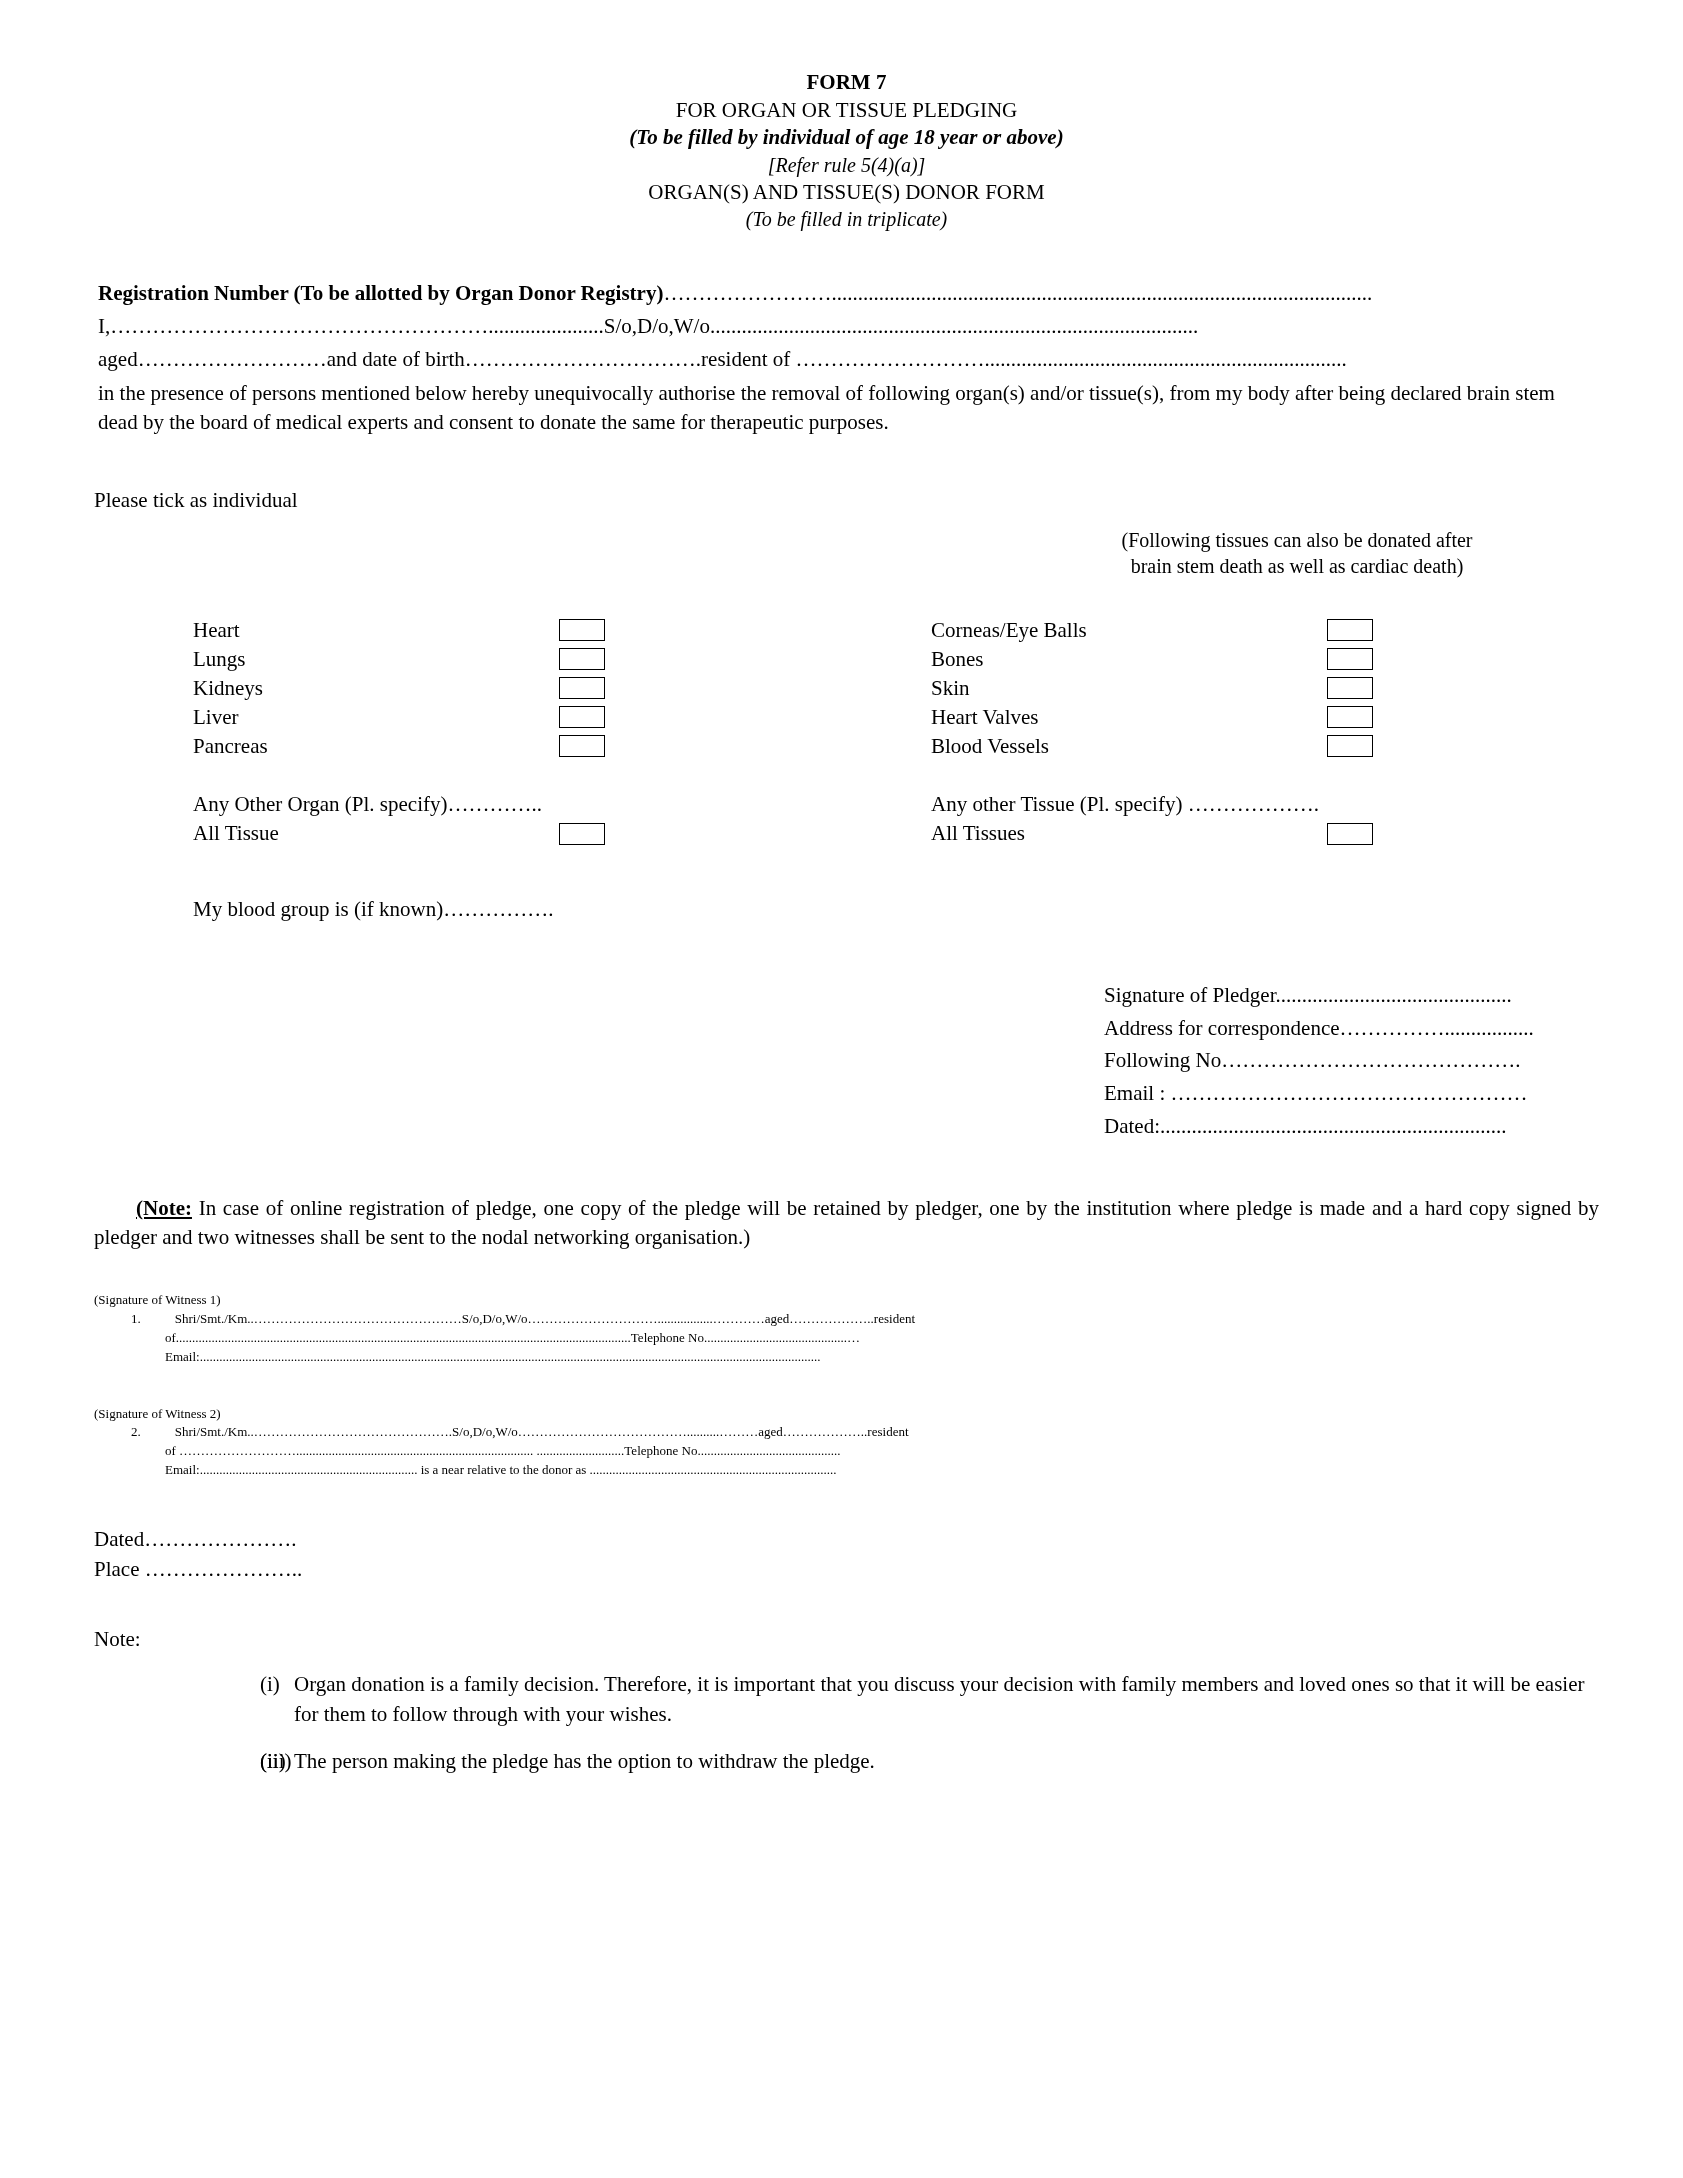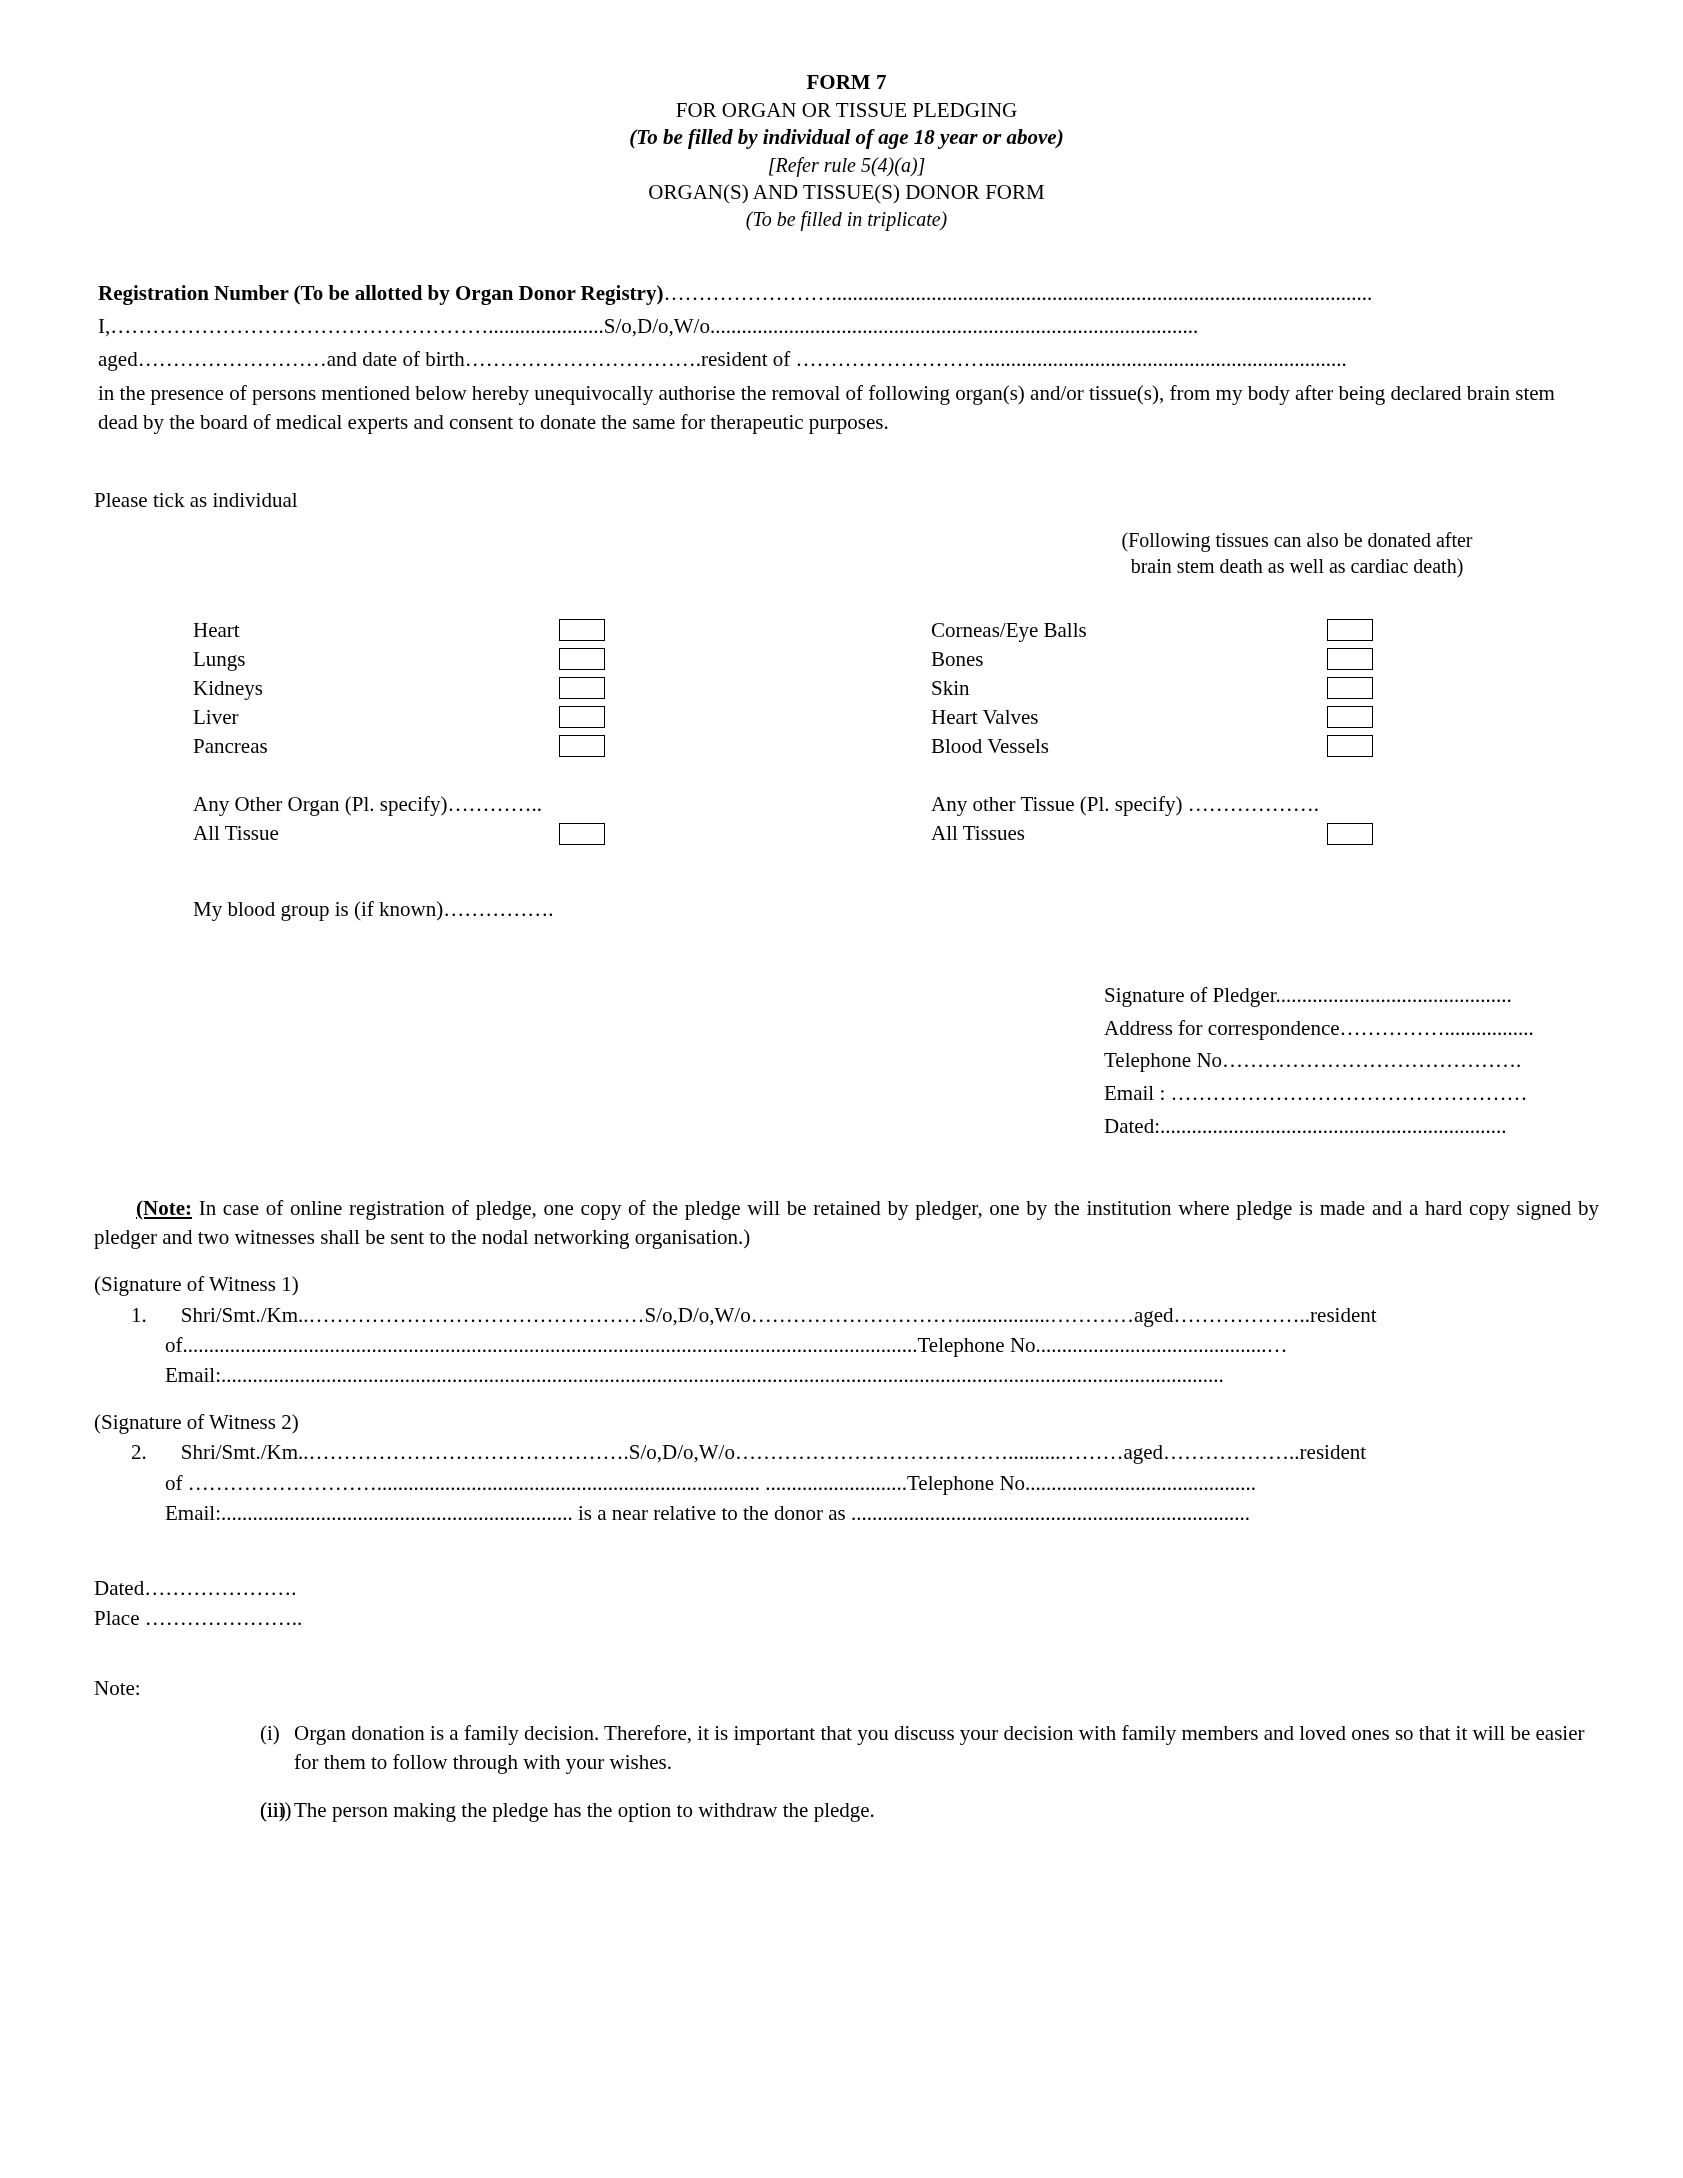--- a/index.html
+++ b/index.html
@@ -88,21 +88,21 @@
   
   .note-para {
     margin-top: 51px;
     font-size: 21px;
     line-height: 1.42;
     text-align: justify;
   }
   .note-para .b { font-weight: bold; text-decoration: underline; }
 
   
-  .witness { margin-top: 16px; font-size: 21px; line-height: 1.45; }
+  .witness { margin-top: 38px; font-size: 13px; line-height: 1.45; }
   .witness .wtitle { }
   .wlist { margin: 0; padding-left: 57px; }
   .wlist li { margin: 0; padding-left: 14px; }
   .wline { }
 
   .dated-place { margin-top: 44px; font-size: 21px; line-height: 1.45; }
 
   
   .foot-title { margin-top: 42px; font-size: 21px; font-weight: normal; }
   .foot-item {
@@ -215,21 +215,21 @@
       <div class="all-row">
         <span class="opt-label">All Tissues</span>
         <span class="chk"></span>
       </div>
     </div>
   </div>
 
   <div class="sig-block">
     <div>Signature of Pledger.............................................</div>
     <div>Address for correspondence…………….................</div>
-    <div>Telephone No…………………………………….</div>
+    <div>Following No…………………………………….</div>
     <div>Email : ……………………………………………</div>
     <div>Dated:..................................................................</div>
   </div>
 
   <div class="note-para">
     <span style="padding-left:42px;" class="b">(Note:</span><span>  In case of online registration of pledge, one copy of the pledge will be retained by pledger, one by the institution where pledge is made and a hard copy signed by pledger and two witnesses shall be sent to the nodal networking organisation.)</span>
   </div>
 
   <div class="witness">
     <div class="wtitle">(Signature of Witness 1)</div>

